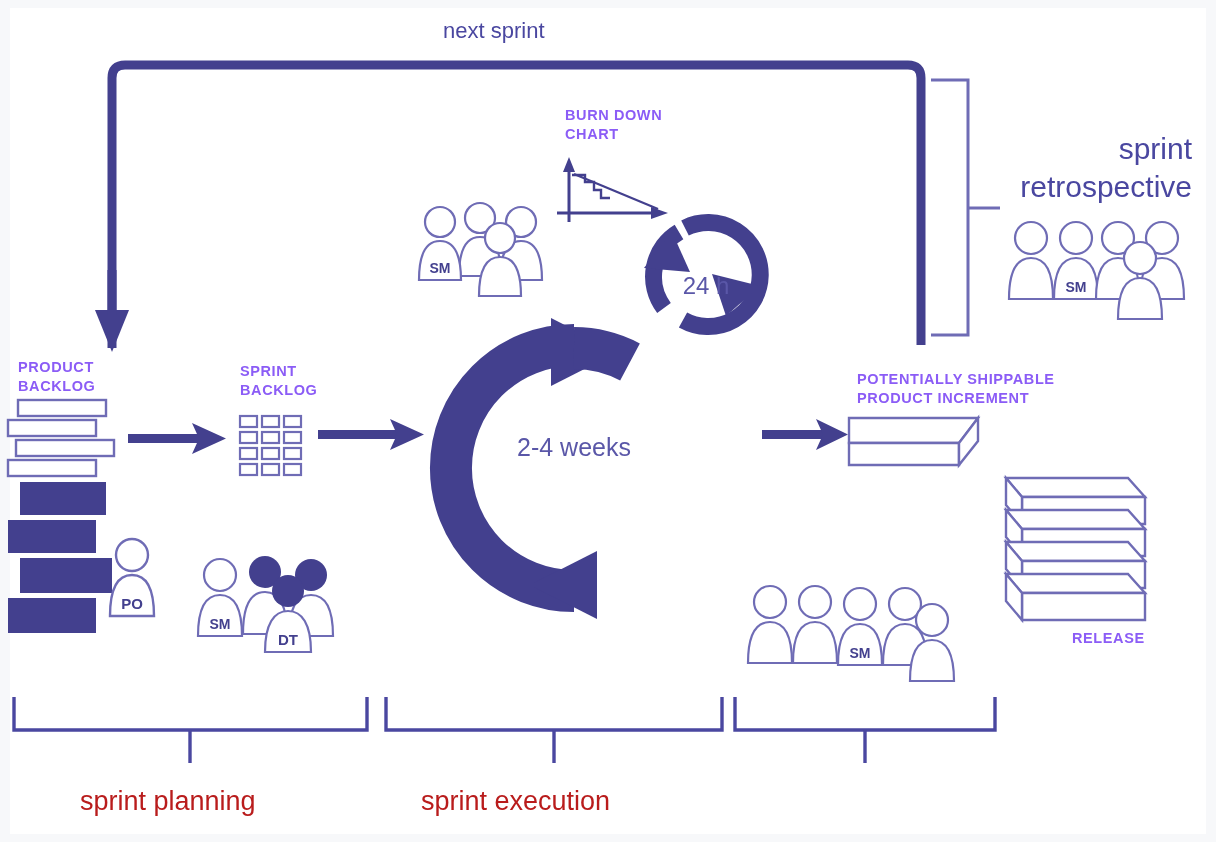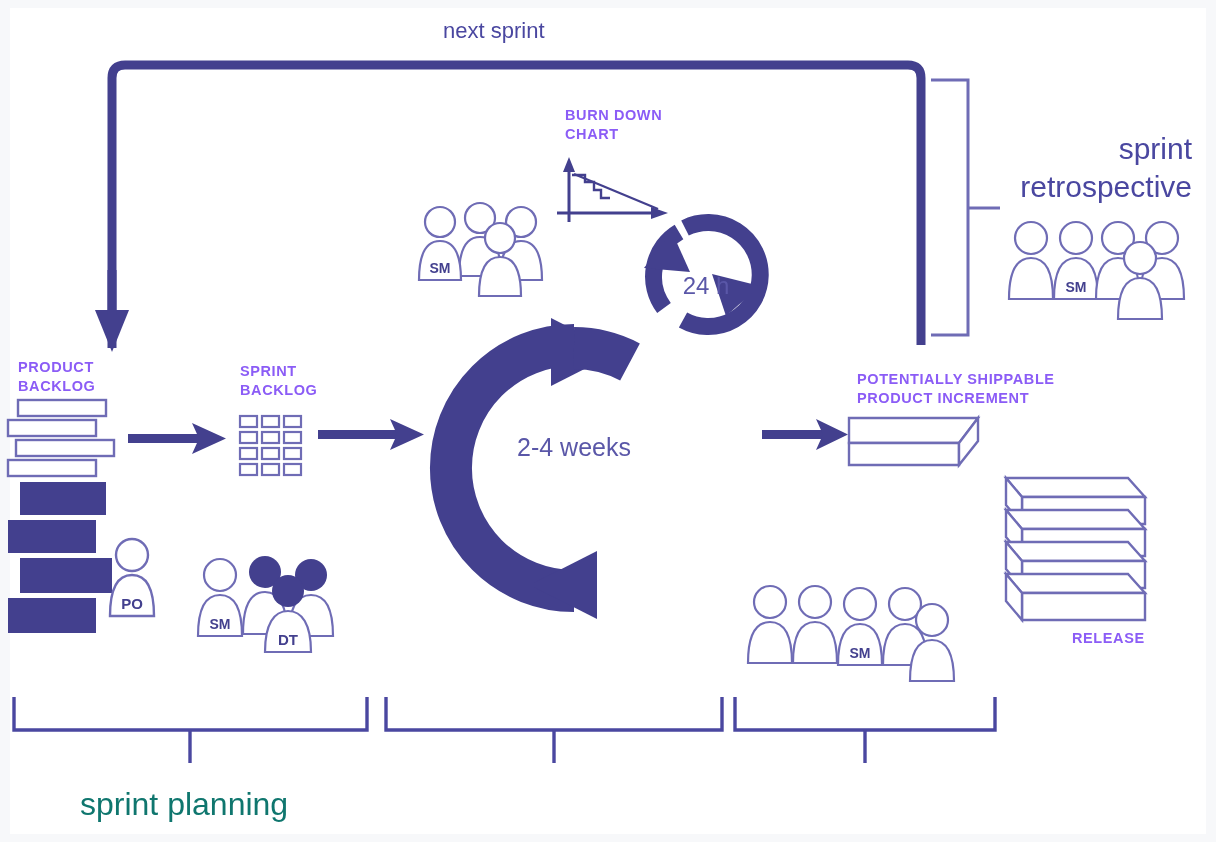--- a/index.html
+++ b/index.html
@@ -38,22 +38,22 @@
     font-weight: bold;
     font-size: 14.5px;
     letter-spacing: 0.6px;
     line-height: 19px;
     color: #8b5cf6;
     white-space: pre-line;
   }
   .phase-label {
     position: absolute;
     font-family: "Liberation Sans", sans-serif;
-    font-size: 32px;
-    color: #0f766e;
+    font-size: 27px;
+    color: #b91c1c;
     white-space: nowrap;
   }
   .flow-label {
     position: absolute;
     font-family: "Liberation Sans", sans-serif;
     font-size: 22px;
     color: #4a47a0;
     white-space: nowrap;
   }
   .retro-label {
@@ -291,14 +291,15 @@
   <div class="cap-label" style="left:857px; top:370px;">POTENTIALLY SHIPPABLE
 PRODUCT INCREMENT</div>
 
   <div class="cap-label" style="left:1072px; top:629px;">RELEASE</div>
 
   <div class="retro-label" style="left:900px; top:130px; width:292px;">sprint
 retrospective</div>
 
   <div class="phase-label" style="left:80px; top:786px;">sprint planning</div>
 
+  <div class="phase-label" style="left:421px; top:786px;">sprint execution</div>
 
 </div>
 
 </body></html>

